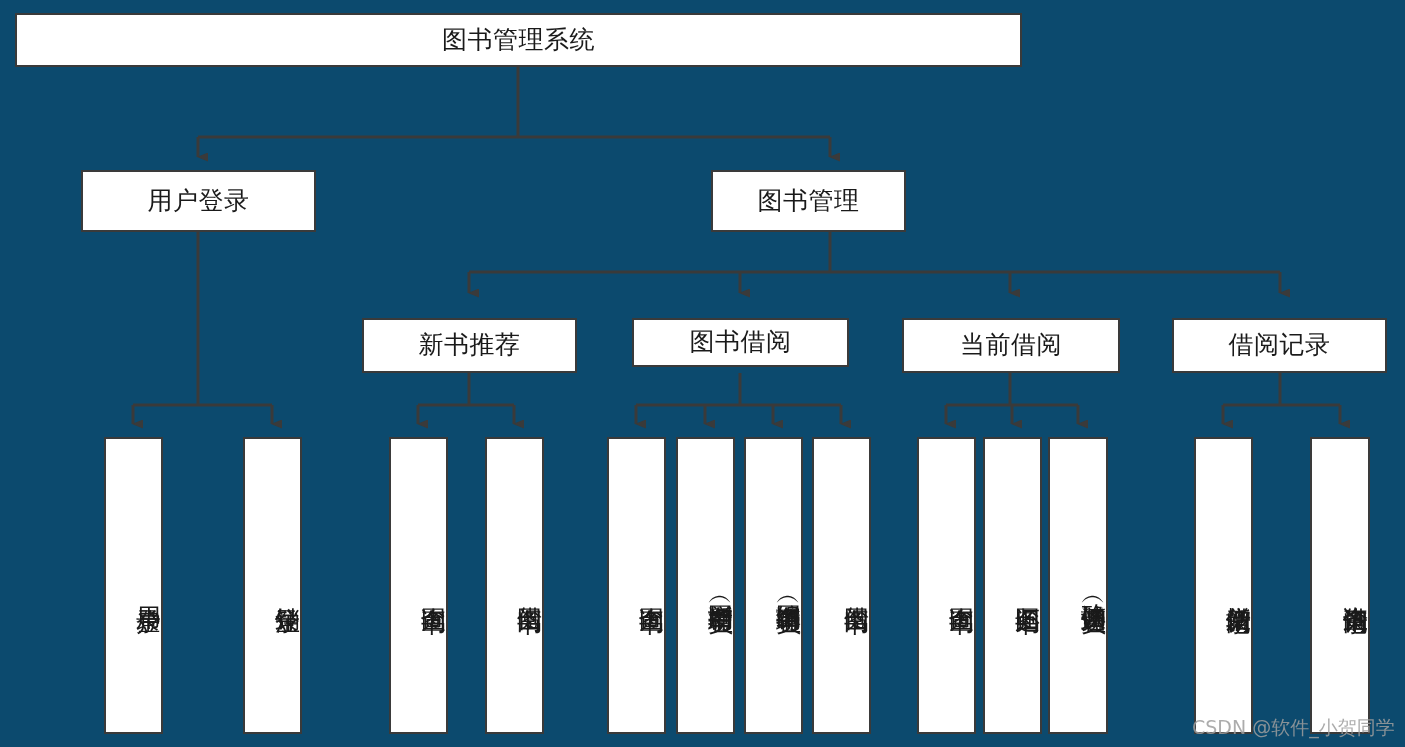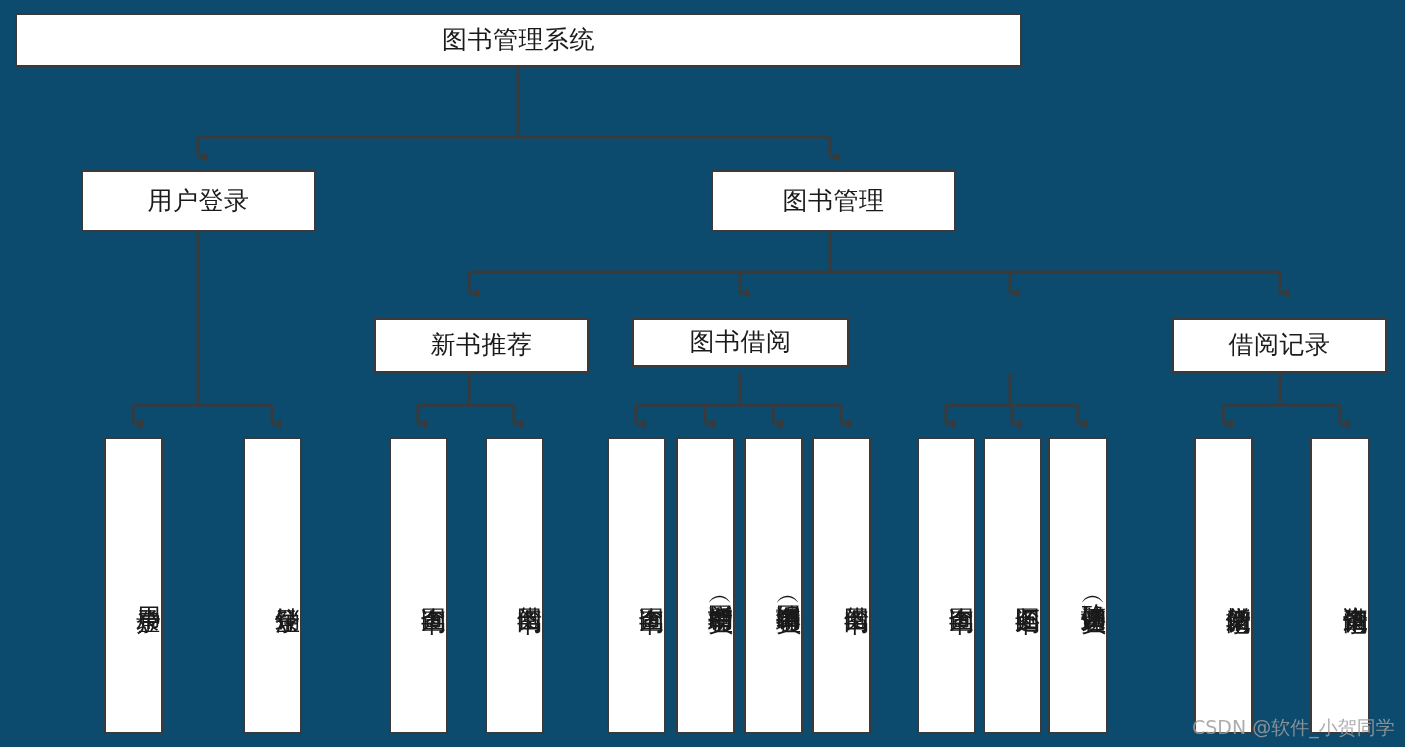--- a/index.html
+++ b/index.html
@@ -110,24 +110,25 @@
       <path d="M 1280,373 L 1280,405"></path>
       <path d="M 1223,405 L 1340,405"></path>
       <path d="M 1223,405 L 1223,424" marker-end="url(#arrowhead)"></path>
       <path d="M 1340,405 L 1340,424" marker-end="url(#arrowhead)"></path>
     </g>
   </svg>
 
   <div class="node horiz" id="node-root" style="left: 15px; top: 13px; width: 1007px; height: 54px;">图书管理系统</div>
 
   <div class="node horiz" id="node-l2-0" style="left: 81px; top: 170px; width: 235px; height: 62px;">用户登录</div>
-  <div class="node horiz" id="node-l2-1" style="left: 711px; top: 170px; width: 245px; height: 62px;">图书管理</div>
+  <div class="node horiz" id="node-l2-1" style="left: 711px; top: 170px; width: 195px; height: 62px;">图书管理</div>
 
-  <div class="node horiz" id="node-l3-0" style="left: 362px; top: 318px; width: 215px; height: 55px; margin-left: 12px;">新书推荐</div>
+  <div class="node horiz" id="node-l3-0" style="left: 362px; top: 318px; width: 215px; height: 55px;">新书推荐</div>
   <div class="node horiz" id="node-l3-1" style="left: 632px; top: 318px; width: 217px; height: 49px;">图书借阅</div>
+  <div class="node horiz" id="node-l3-2" style="left: 902px; top: 318px; width: 218px; height: 55px;">当前借阅</div>
   <div class="node horiz" id="node-l3-3" style="left: 1172px; top: 318px; width: 215px; height: 55px;">借阅记录</div>
 
   <div class="node vert" id="node-leaf-0" style="left: 104px; top: 437px; width: 59px; height: 297px;">用户登录</div>
   <div class="node vert" id="node-leaf-1" style="left: 243px; top: 437px; width: 59px; height: 297px;">注销登录</div>
   <div class="node vert" id="node-leaf-2" style="left: 389px; top: 437px; width: 59px; height: 297px;">查询图书</div>
   <div class="node vert" id="node-leaf-3" style="left: 485px; top: 437px; width: 59px; height: 297px;">借阅图书</div>
   <div class="node vert" id="node-leaf-4" style="left: 607px; top: 437px; width: 59px; height: 297px;">查询图书</div>
   <div class="node vert" id="node-leaf-5" style="left: 676px; top: 437px; width: 59px; height: 297px;">新增图书（管理员）</div>
   <div class="node vert" id="node-leaf-6" style="left: 744px; top: 437px; width: 59px; height: 297px;">编辑图书（管理员）</div>
   <div class="node vert" id="node-leaf-7" style="left: 812px; top: 437px; width: 59px; height: 297px;">借阅图书</div>

